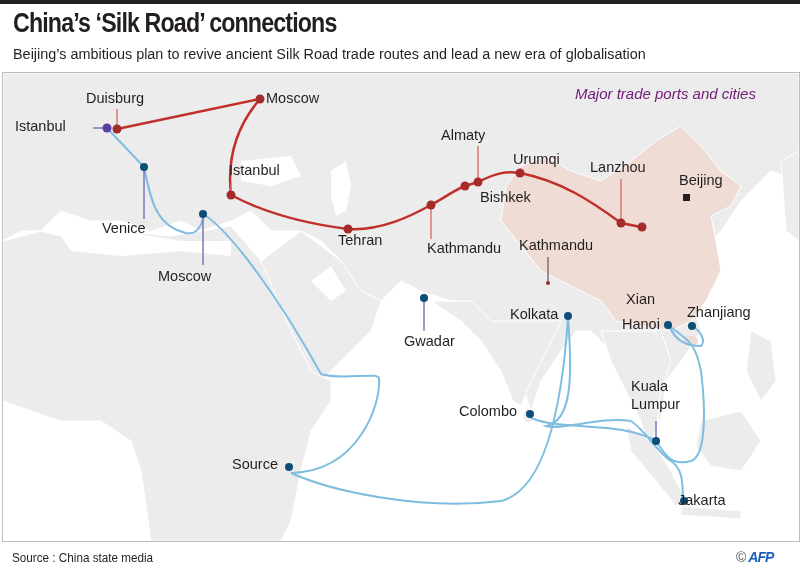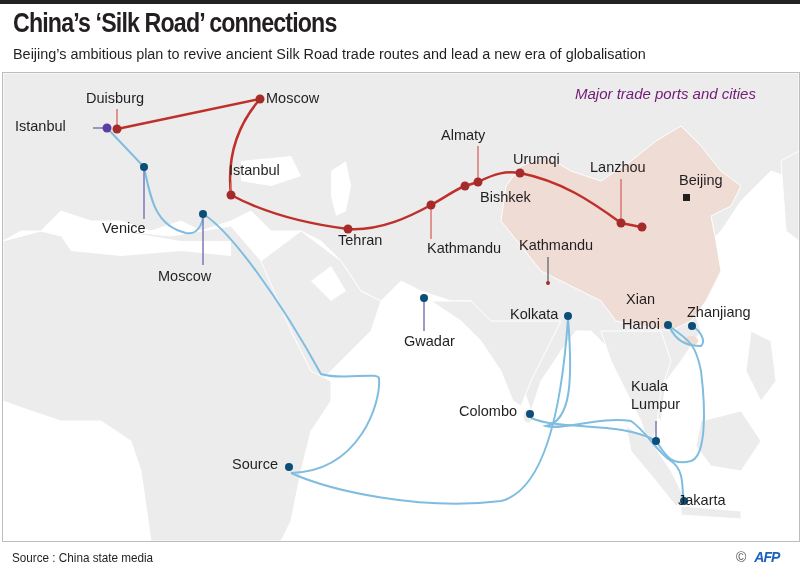--- a/index.html
+++ b/index.html
@@ -6,21 +6,21 @@
     body { width: 800px; height: 581px; position: relative; overflow: hidden; font-family: "Liberation Sans", "DejaVu Sans", sans-serif; color: #222; }
     .topbar { position: absolute; left: 0; top: 0; width: 800px; height: 4px; background: #222; }
     .title { position: absolute; left: 13px; top: 8px; font-family: "Liberation Sans", sans-serif; font-weight: bold; font-size: 27px; letter-spacing: -1px; color: #231f20; transform: scaleX(0.86); transform-origin: left top; white-space: nowrap; }
     .subtitle { position: absolute; left: 13px; top: 45px; font-size: 15.5px; color: #231f20; white-space: nowrap; transform: scaleX(0.93); transform-origin: left top; }
     .mapframe { position: absolute; left: 2px; top: 72px; width: 796px; height: 468px; border: 1px solid #bdbdbd; background: #ffffff; overflow: hidden; }
     .mapframe svg { position: absolute; left: 0; top: 0; }
     .legend-title { position: absolute; left: 575px; top: 85px; font-size: 15px; color: #701a75; white-space: nowrap; font-style: italic; }
     .label { position: absolute; font-size: 14.5px; color: #231f20; white-space: nowrap; }
     .source { position: absolute; left: 12px; top: 550px; font-size: 13px; color: #231f20; transform: scaleX(0.9); transform-origin: left top; white-space: nowrap; }
     .credit { position: absolute; left: 736px; top: 549px; font-size: 14px; color: #555; white-space: nowrap; }
-    .credit .afp { font-weight: bold; font-style: italic; color: #1d5fbd; letter-spacing: -1px; margin-left: 8px; }
+    .credit .afp { font-weight: bold; font-style: italic; color: #1d5fbd; letter-spacing: -1px; margin-left: 2px; }
   </style>
 </head>
 <body>
 
 <div class="topbar"></div>
 <div class="title">China’s ‘Silk Road’ connections</div>
 <div class="subtitle">Beijing’s ambitious plan to revive ancient Silk Road trade routes and lead a new era of globalisation</div>
 
 <div class="mapframe">
   <svg width="796" height="468" viewBox="2 72 796 468">

